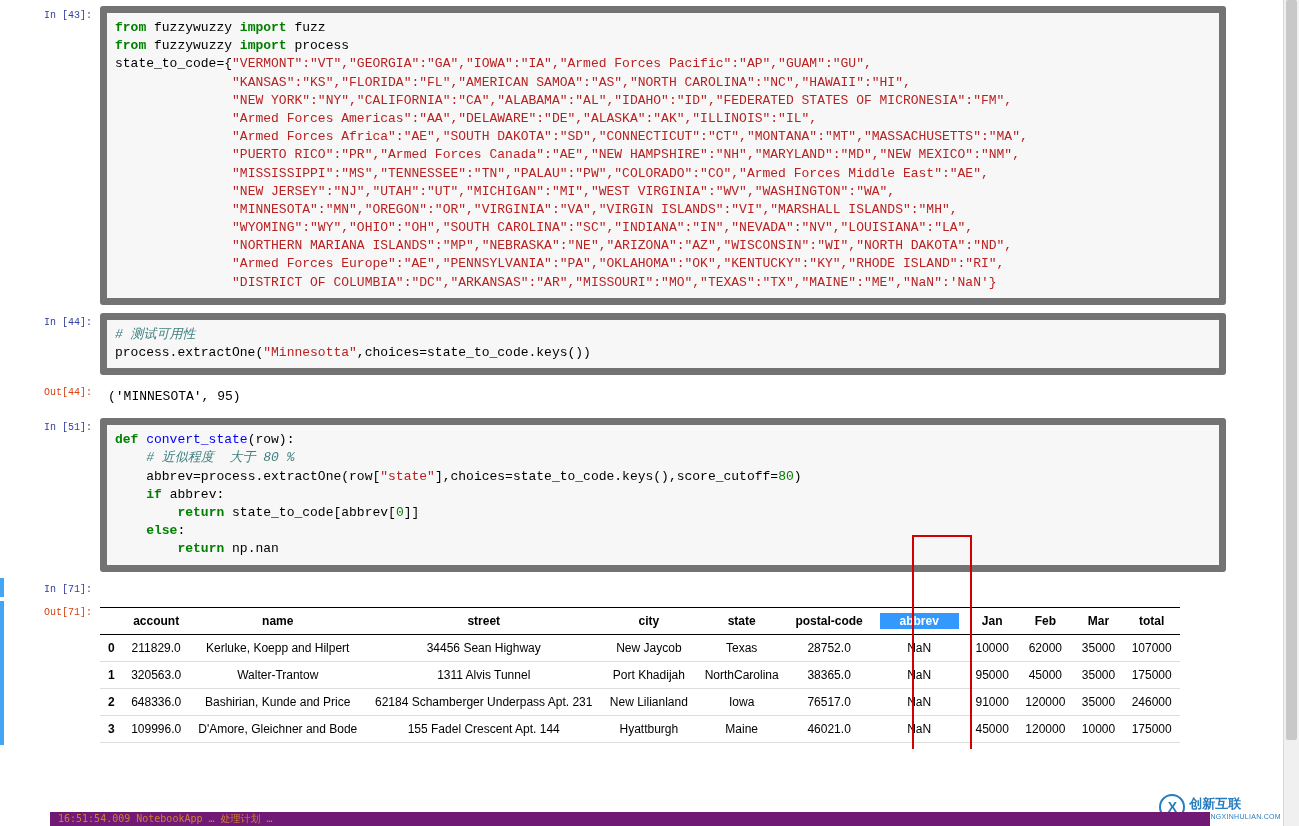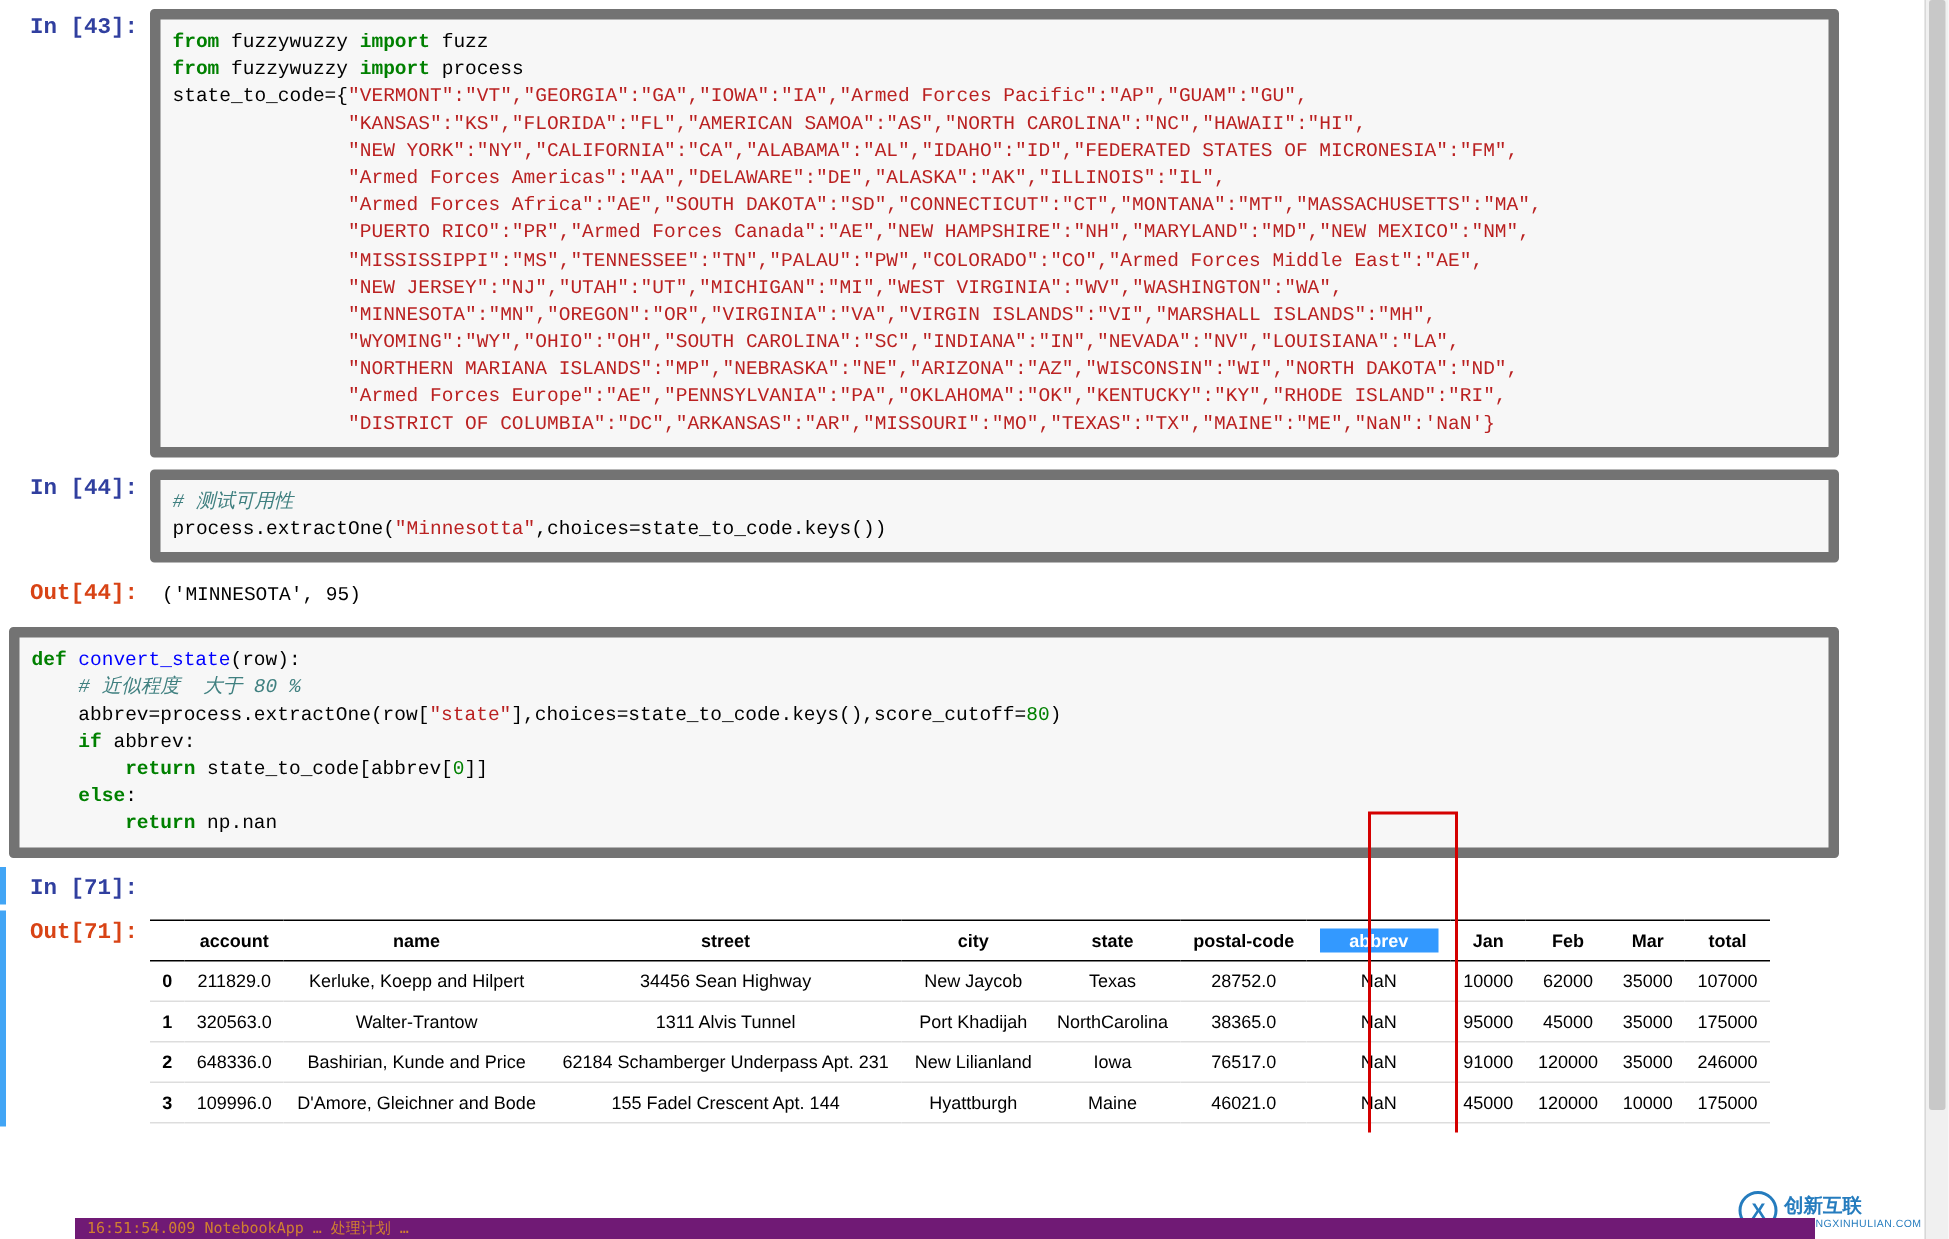--- a/index.html
+++ b/index.html
@@ -13,22 +13,21 @@
   }
   .notebook { padding: 4px 0 0 0; width: 1232px; }
   .cell { display: flex; margin-bottom: 4px; padding: 2px 6px; }
   .cell.selected-left { border-left: 4px solid #42A5F5; padding-left: 2px; }
   .prompt {
     width: 94px;
     min-width: 94px;
     padding: 4px 8px 0 0;
     text-align: right;
     font-family: Consolas, "Courier New", monospace;
-    font-size: 15px;
-    font-weight: bold;
+    font-size: 10px;
   }
   .prompt.in { color: #303F9F; }
   .prompt.out { color: #D84315; }
   .cell-body { flex: 1; min-width: 0; }
   .input-area {
     border: 7px solid #737373;
     border-radius: 3px;
     background: #f7f7f7;
     padding: 6px 8px;
     font-family: Consolas, "Courier New", monospace;
@@ -136,20 +135,21 @@
     </div>
   </div>
   <div class="cell">
     <div class="prompt out">Out[44]:</div>
     <div class="cell-body">
       <div class="output-area">('MINNESOTA', 95)</div>
     </div>
   </div>
 
   <div class="cell">
+    <div class="prompt in">In  [51]:</div>
     <div class="cell-body">
       <div class="input-area"><span class="k-green">def</span><span class="fn-blue"> convert_state</span><span>(row):</span>
     <span class="comment"># 近似程度  大于 80 %</span>
     <span>abbrev=process.extractOne(row[</span><span class="s-red">"state"</span><span>],choices=state_to_code.keys(),score_cutoff=</span><span class="num">80</span><span>)</span>
     <span class="k-green">if</span><span> abbrev:</span>
         <span class="k-green">return</span><span> state_to_code[abbrev[</span><span class="num">0</span><span>]]</span>
     <span class="k-green">else</span><span>:</span>
         <span class="k-green">return</span><span> np.nan</span></div>
     </div>
   </div>

